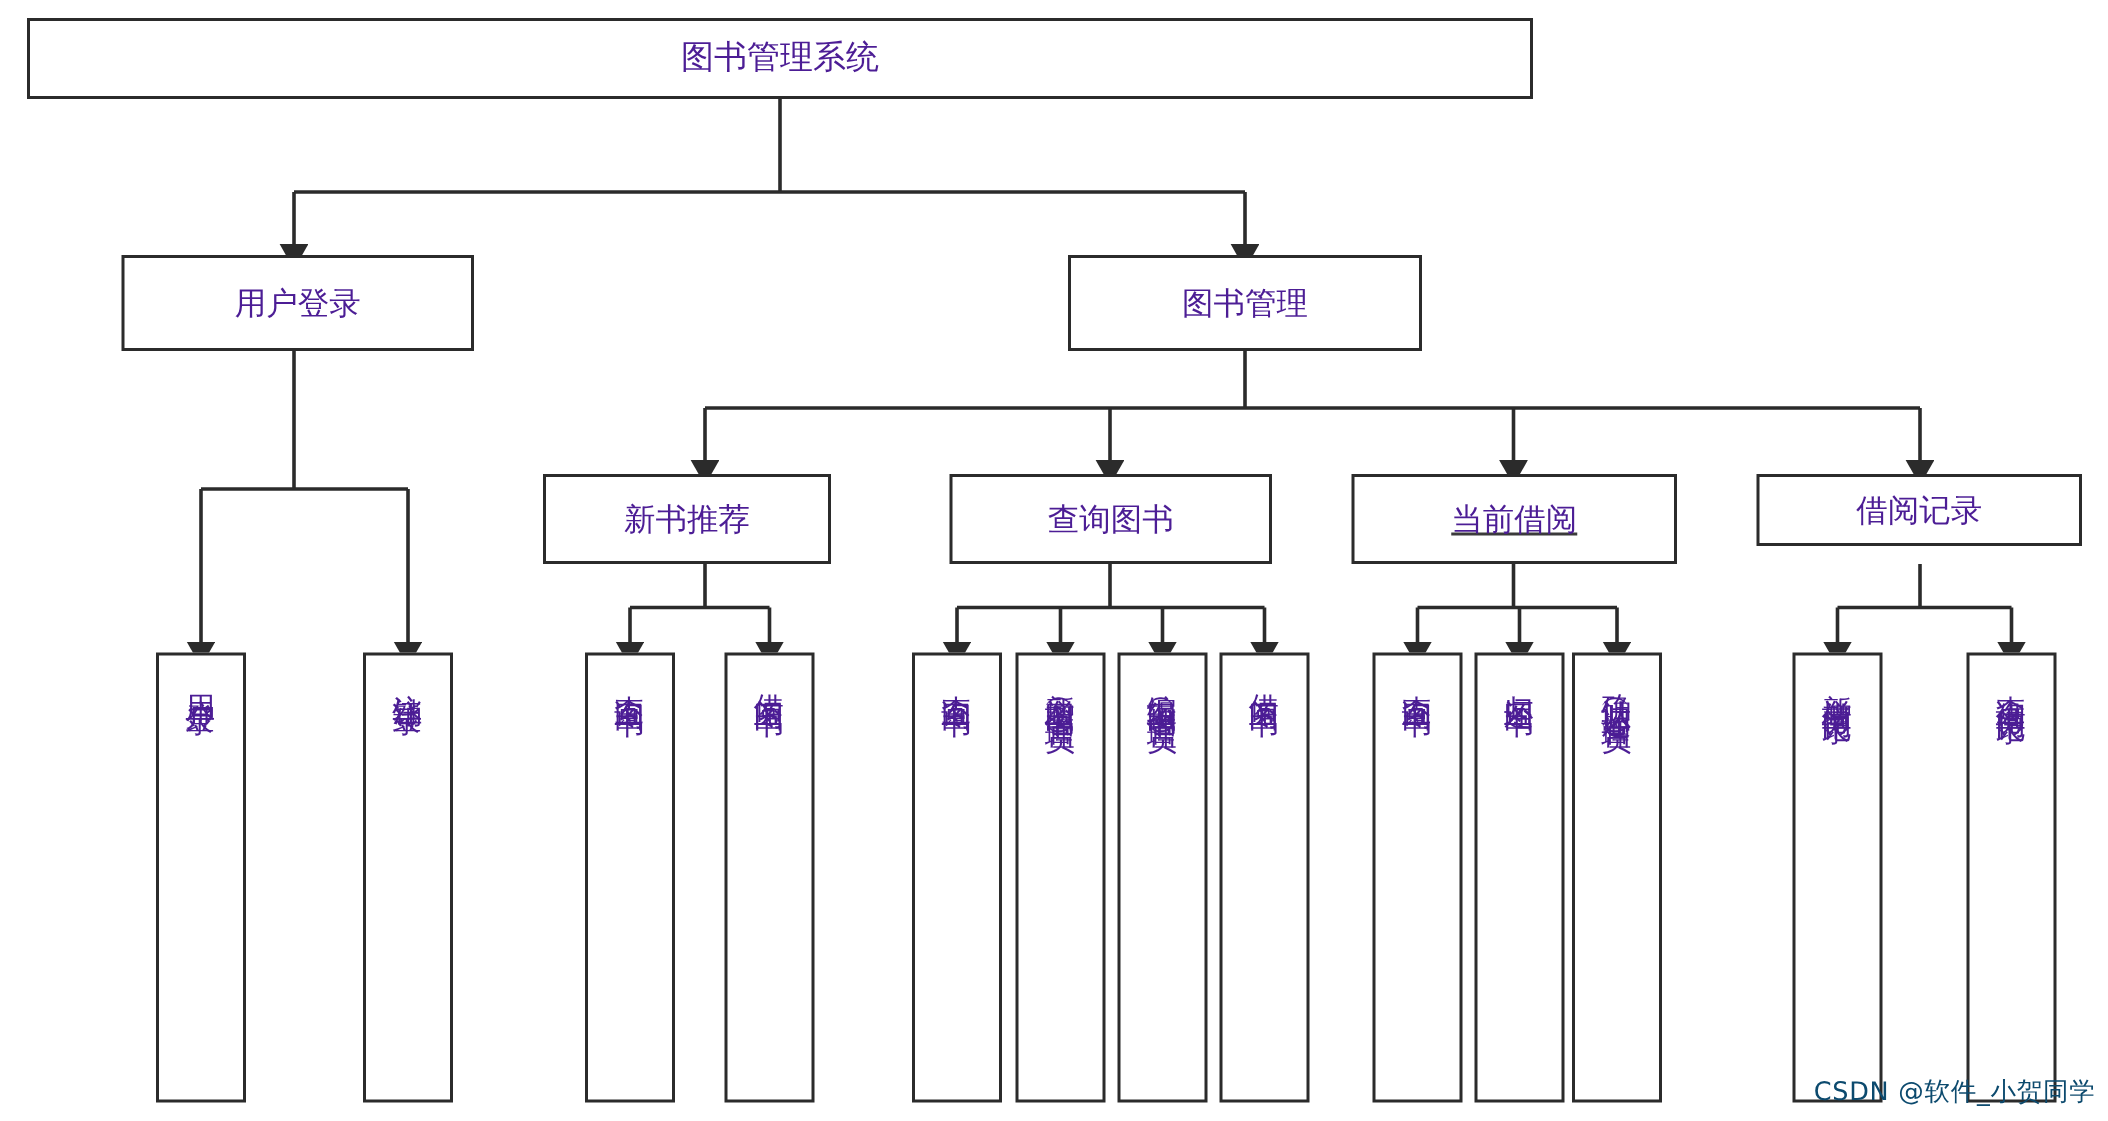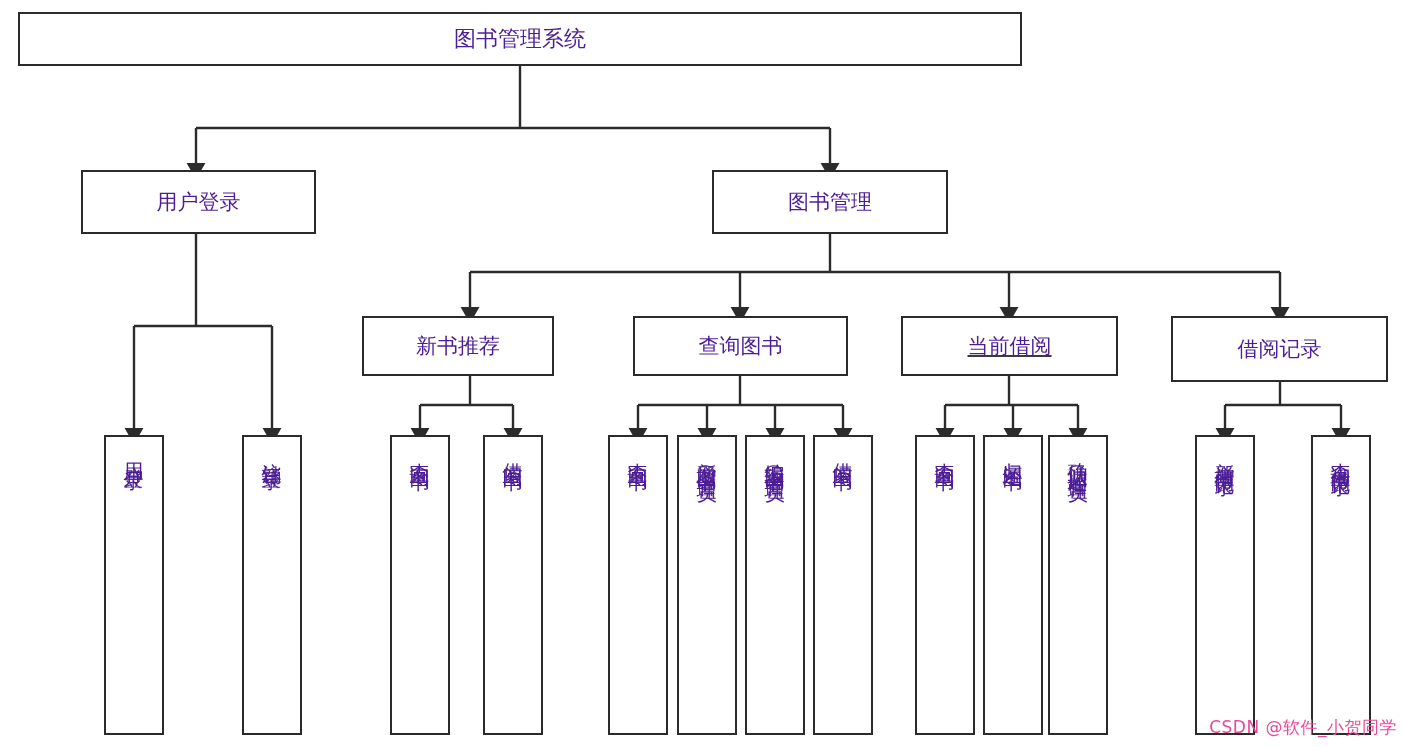--- a/index.html
+++ b/index.html
@@ -57,21 +57,21 @@
     line-height: 1;
   }
   .node.root .node-label {
     font-size: 22px;
   }
   #watermark {
     position: absolute;
     right: 8px;
     bottom: 8px;
     font-size: 17px;
-    color: #ec4899;
+    color: #0c4a6e;
     letter-spacing: 0.5px;
     user-select: none;
     white-space: nowrap;
   }
 </style>
 </head>
 <body>
 
 <div id="diagram-root">
 
@@ -138,21 +138,21 @@
 
   <div class="node horizontal" style="left:362px; top:316px; width:192px; height:60px;">
     <span class="node-label">新书推荐</span>
   </div>
   <div class="node horizontal" style="left:633px; top:316px; width:215px; height:60px;">
     <span class="node-label">查询图书</span>
   </div>
   <div class="node horizontal" style="left:901px; top:316px; width:217px; height:60px;text-decoration:underline;">
     <span class="node-label">当前借阅</span>
   </div>
-  <div class="node horizontal" style="left:1171px; top:316px; width:217px; height:66px;">
+  <div class="node horizontal" style="left:1171px; top:316px; width:217px; height:48px;">
     <span class="node-label">借阅记录</span>
   </div>
 
   <div class="node vertical" style="left:104px; top:435px; width:60px; height:300px;">
     <span class="node-label">用户登录</span>
   </div>
   <div class="node vertical" style="left:242px; top:435px; width:60px; height:300px;">
     <span class="node-label">注销登录</span>
   </div>
 

